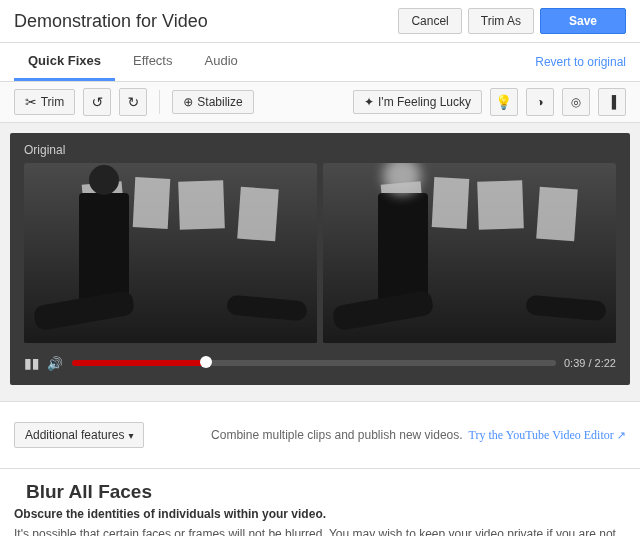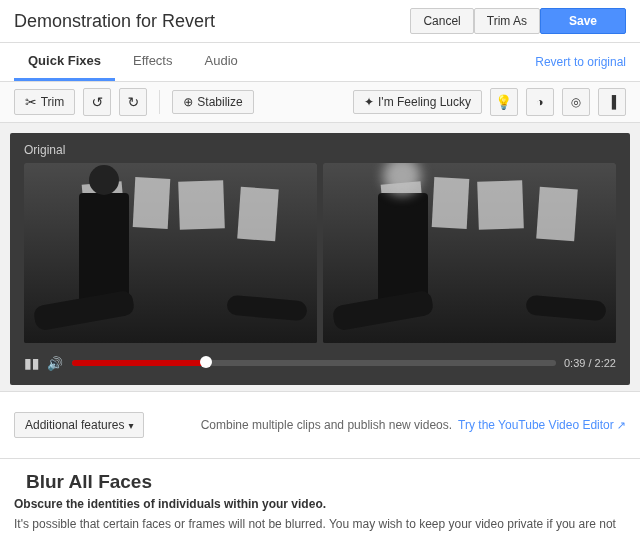--- a/index.html
+++ b/index.html
@@ -15,20 +15,21 @@
       padding: 10px 14px;
       height: 43px;
     }
     .header-title {
       font-size: 18px;
       font-weight: normal;
       color: #333;
     }
     .header-buttons {
       display: flex;
+      gap: 6px;
     }
     .btn-cancel {
       padding: 5px 12px;
       background: #f5f5f5;
       border: 1px solid #ccc;
       border-radius: 2px;
       cursor: pointer;
       font-size: 12px;
       color: #333;
     }
@@ -124,21 +125,21 @@
       border: 1px solid #ccc;
       border-radius: 2px;
       cursor: pointer;
       font-size: 14px;
     }
 
     
     .video-area {
       background: #3a3a3a;
       padding: 10px 14px;
-      margin: 10px 10px 6px;
+      margin: 10px 10px 16px;
       border-radius: 2px;
     }
     .video-labels {
       display: flex;
       color: #ccc;
       font-size: 12px;
       margin-bottom: 6px;
     }
     .video-label-original { flex: 1; }
     .video-label-preview {
@@ -263,20 +264,21 @@
       color: #666;
     }
     .yt-editor-link {
       color: #4d90fe;
       text-decoration: none;
       font-size: 12px;
       cursor: pointer;
       display: flex;
       align-items: center;
       gap: 3px;
+      font-family: Liberation Serif, serif;
     }
 
     
     .blur-section {
       padding: 12px 14px;
       background: #fff;
     }
     .blur-title {
       font-size: 19px;
       font-weight: bold;
@@ -327,21 +329,21 @@
       cursor: pointer;
     }
     .delete-check-row input[type="checkbox"] {
       cursor: pointer;
     }
   </style>
 </head>
 <body>
 
 <div class="header">
-  <span class="header-title">Demonstration for Revert</span>
+  <span class="header-title">Demonstration for Video</span>
   <div class="header-buttons">
     <button class="btn-cancel">Cancel</button>
     <button class="btn-save-as">Trim As</button>
     <button class="btn-save">Save</button>
   </div>
 </div>
 
 <div class="tabs-row">
   <div class="tabs">
     <div class="tab active">Quick Fixes</div>

